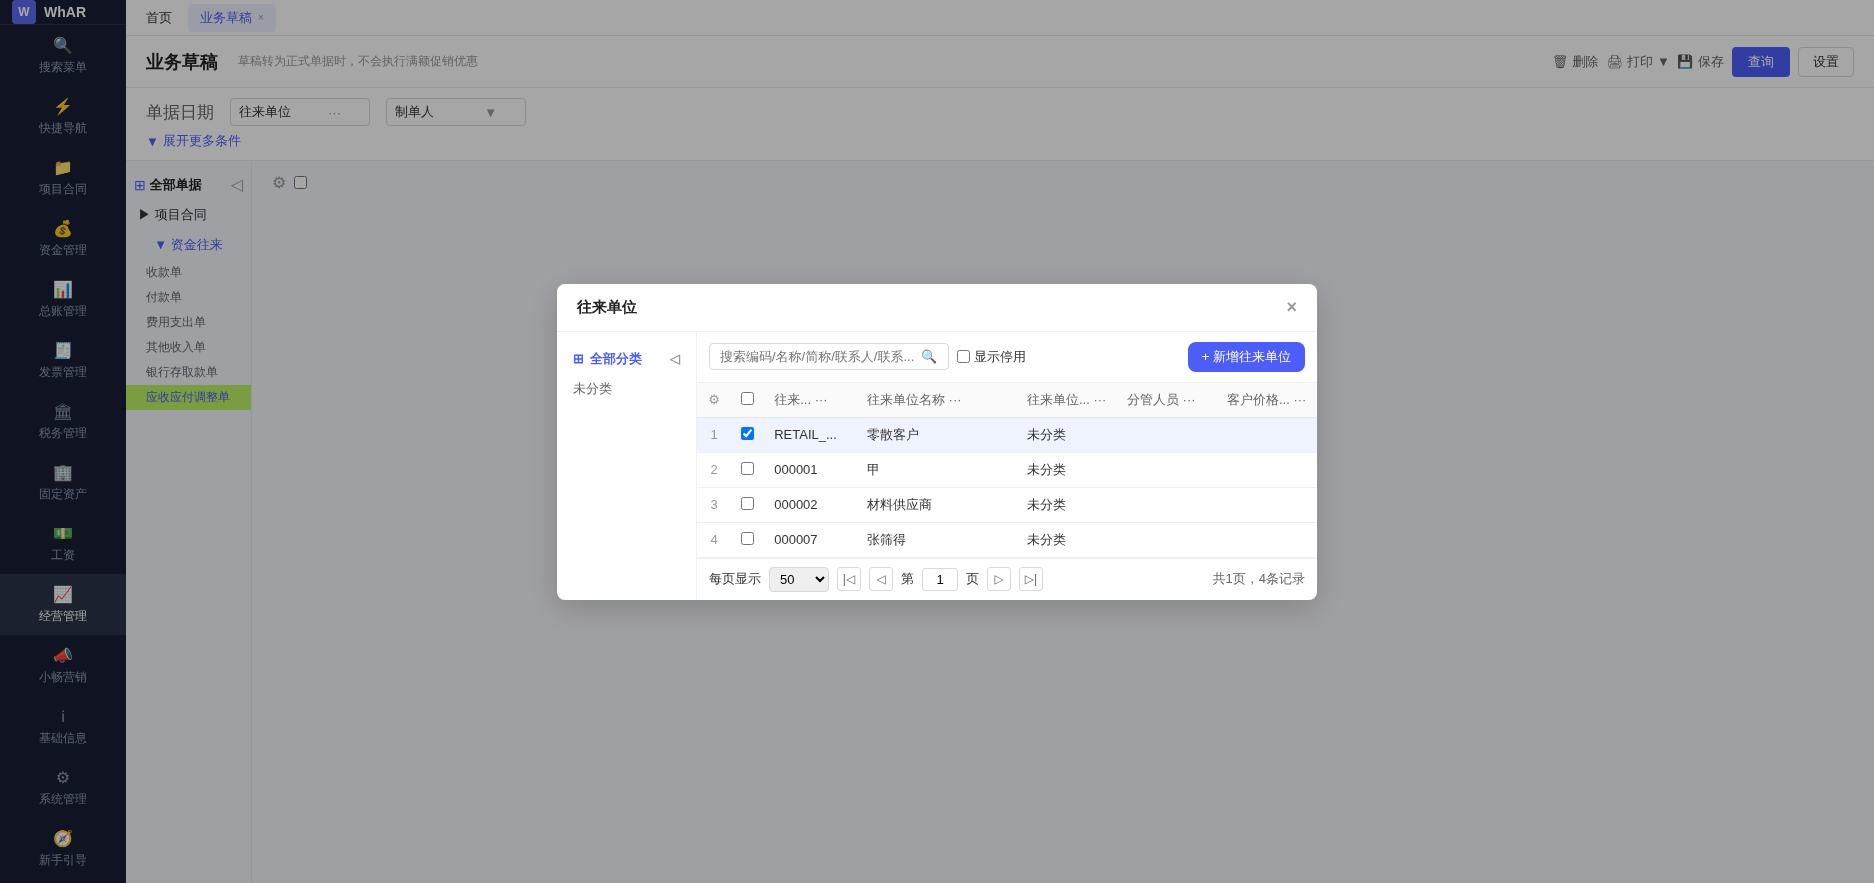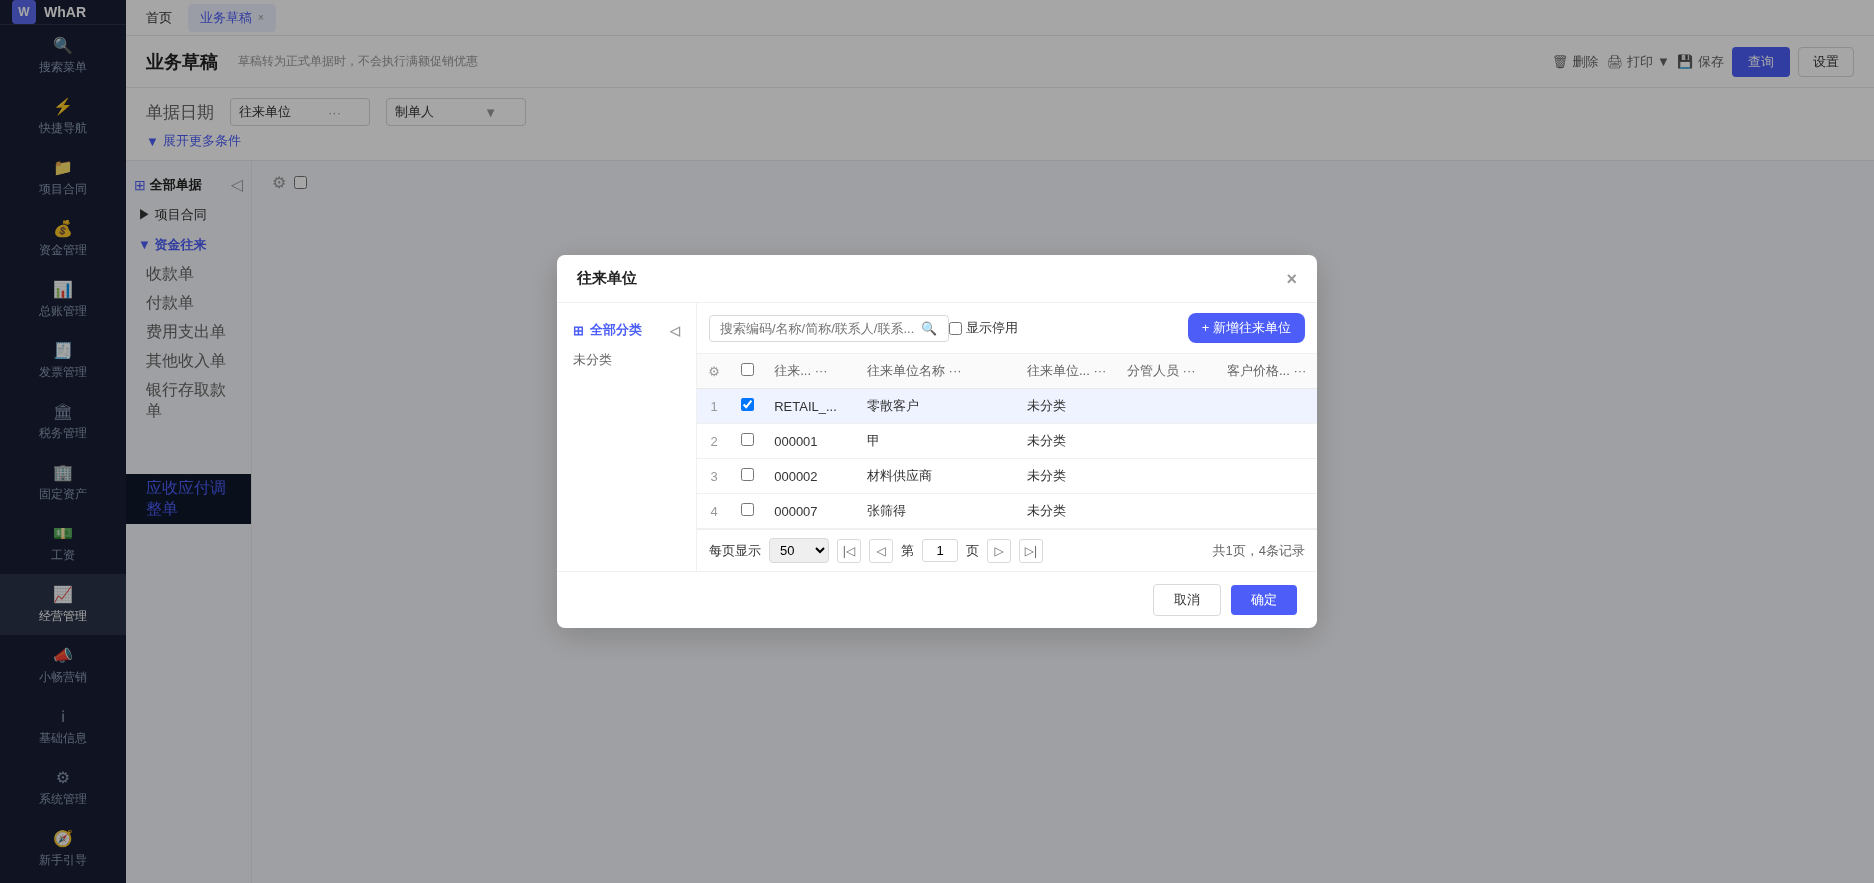--- a/index.html
+++ b/index.html
@@ -269,20 +269,21 @@
       display: flex;
       flex-direction: column;
       overflow: hidden;
     }
 
     
     .modal-toolbar {
       padding: 10px 12px;
       display: flex;
       align-items: center;
+      gap: 8px;
       border-bottom: 1px solid #f0f0f0;
     }
     .search-box {
       border: 1px solid #d9d9d9;
       border-radius: 4px;
       padding: 5px 10px;
       font-size: 13px;
       width: 240px;
       outline: none;
       color: #333;
@@ -436,28 +437,28 @@
       height: 100%;
       padding-top: 8px;
       flex-shrink: 0;
     }
     .sub-sidebar-section {
       padding: 6px 12px;
       font-size: 13px;
       color: #333;
       cursor: pointer;
     }
-    .sub-sidebar-section.active { color: #4c5ef7; font-weight: 700; }
+    .sub-sidebar-section.active { color: #4c5ef7; font-weight: 400; text-align: center; }
     .sub-sidebar-sub {
       padding: 4px 20px;
-      font-size: 16px;
+      font-size: 12px;
       color: #666;
       cursor: pointer;
     }
-    .sub-sidebar-sub.active { color: #4c5ef7; font-weight: 500; background: #0f172a; margin-top: 48px; }
+    .sub-sidebar-sub.active { color: #4c5ef7; font-weight: 500; background: #bef264; }
 
     .mid-layout {
       display: flex;
       flex: 1;
       overflow: hidden;
     }
   </style>
 </head>
 <body>
 
@@ -726,18 +727,14 @@
           <span>第</span>
           <input class="page-input" type="text" value="1" style="">
           <span>页</span>
           <button class="page-btn">▷</button>
           <button class="page-btn">▷|</button>
           <span class="page-total">共1页，4条记录</span>
         </div>
       </div>
     </div>
 
-    <div class="modal-footer">
-      <button class="btn-cancel">取消</button>
-      <button class="btn-confirm">确定</button>
-    </div>
   </div>
 </div>
 
 </body></html>

